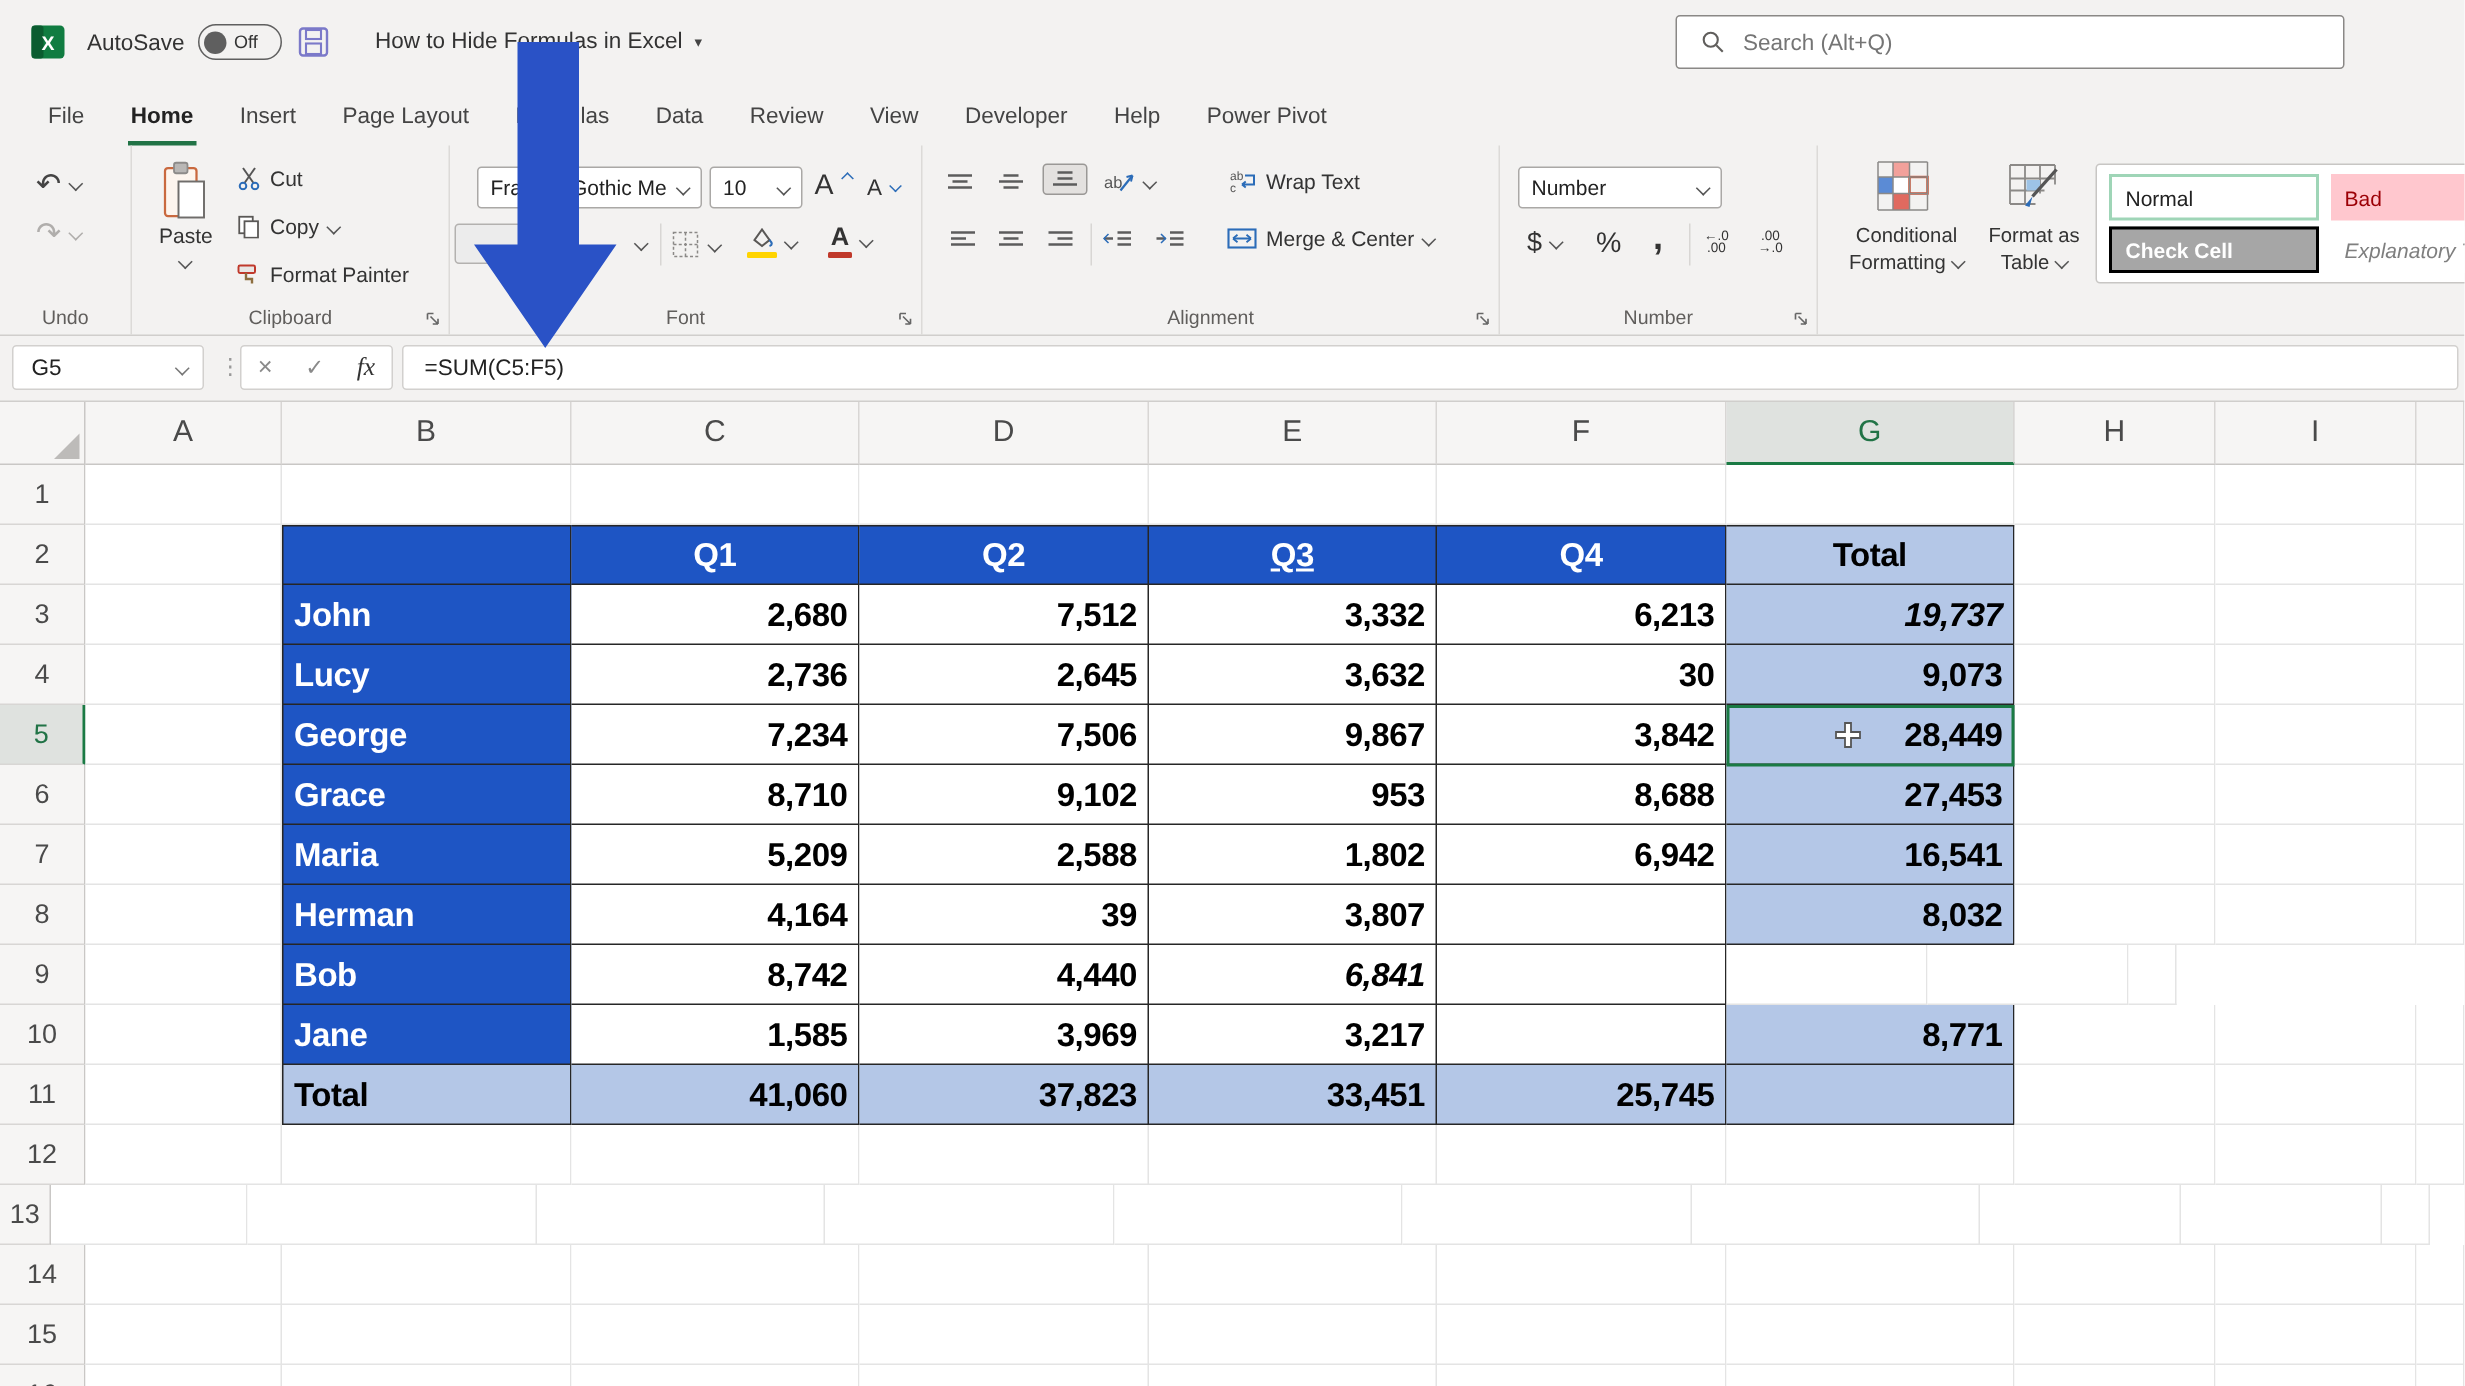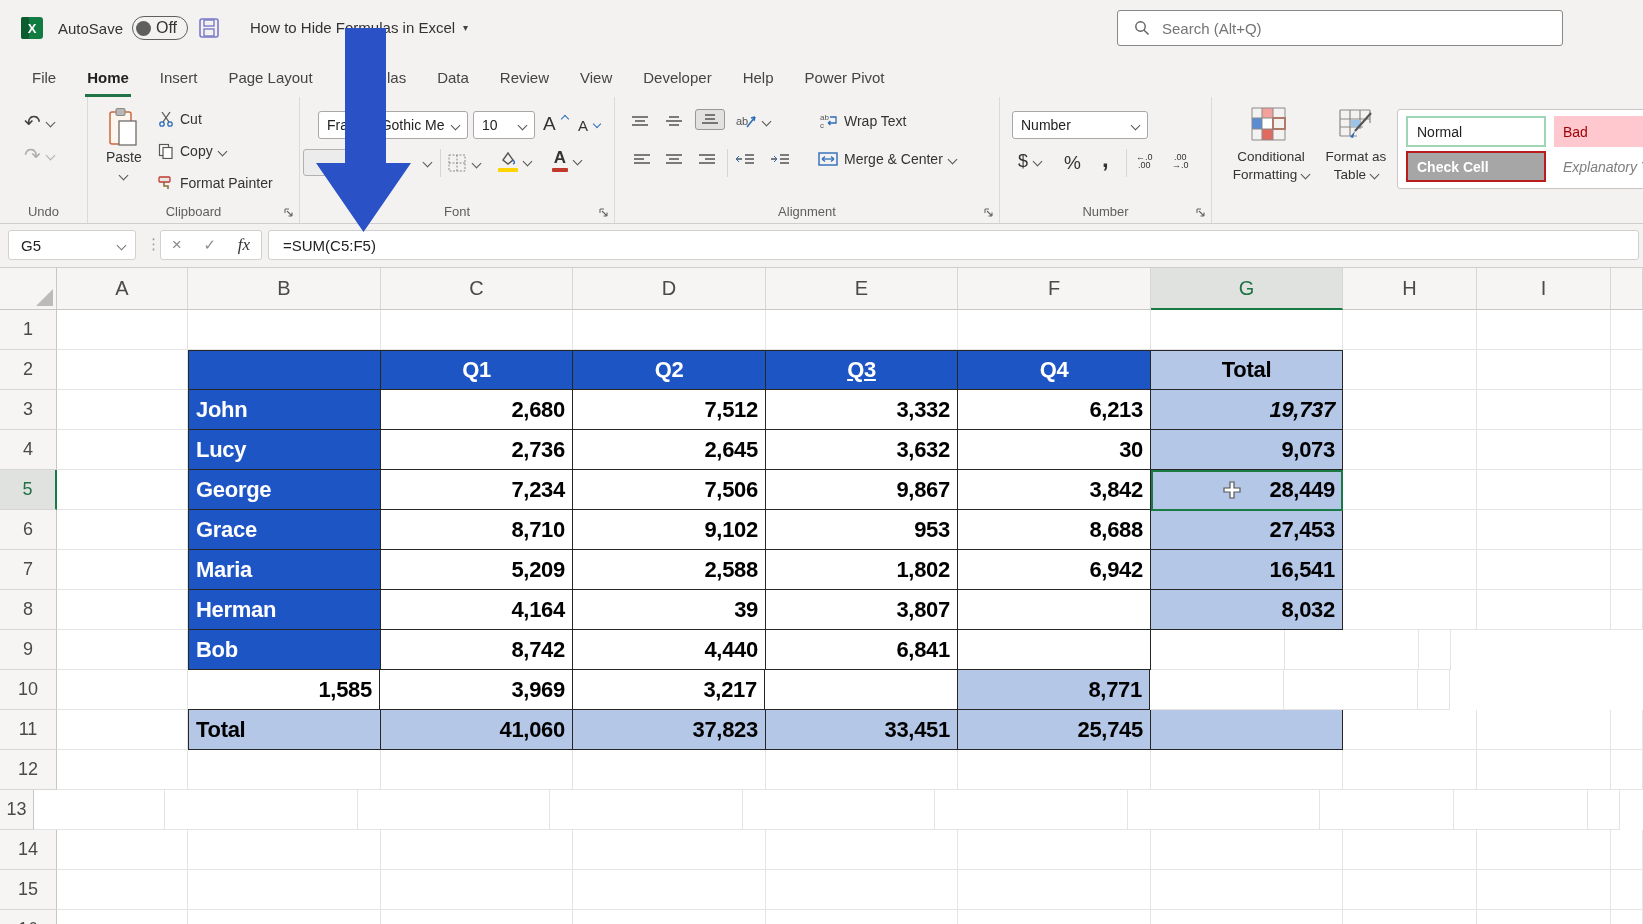--- a/index.html
+++ b/index.html
@@ -6,21 +6,21 @@
   body{width:1643px;height:924px;overflow:hidden;position:relative;background:#f3f2f1;
        font-family:"Liberation Sans",sans-serif;color:#333;}
   svg{display:block;}
   
   .titlebar{position:absolute;left:0;top:0;width:1643px;height:58px;display:flex;align-items:center;}
   .xlicon{position:absolute;left:20px;top:16px;}
   .autosave-label{position:absolute;left:58px;top:20px;font-size:15px;color:#333;}
   .pill{position:absolute;left:132px;top:16px;width:56px;height:24px;border:1.5px solid #5f5f5f;border-radius:13px;
         display:flex;align-items:center;background:#f3f2f1;box-sizing:border-box;}
   .knob{width:15px;height:15px;border-radius:50%;background:#5f5f5f;margin-left:3px;}
-  .pill .state{font-size:16px;margin-left:5px;color:#333;}
+  .pill .state{font-size:12px;margin-left:5px;color:#333;}
   .saveicon{position:absolute;left:198px;top:17px;}
   .doc-title{position:absolute;left:250px;top:19px;font-size:15px;color:#333;display:flex;align-items:center;gap:8px;}
   .searchbox{position:absolute;left:1117px;top:10px;width:446px;height:36px;background:#fff;border:1px solid #8a8886;
              border-radius:3px;display:flex;align-items:center;box-sizing:border-box;}
   .searchbox input{border:none;outline:none;font-size:15px;color:#605e5c;width:360px;background:transparent;
                    font-family:"Liberation Sans",sans-serif;}
   .mag{margin:0 10px 0 16px;}
   
   .tabsbar{position:absolute;left:0;top:58px;width:1643px;height:39px;display:flex;align-items:center;gap:27px;
            padding-left:30px;box-sizing:border-box;font-size:15px;color:#444;}
@@ -45,21 +45,21 @@
   .glyphbtn{font-size:17px;font-weight:700;color:#333;}
   .selbox{border:1px solid #9a9896;background:#e3e1df;border-radius:3px;padding:3px 5px;}
   .emptybtn{position:absolute;width:74px;height:27px;border:1px solid #b3b1af;border-radius:3px;background:#ececec;box-sizing:border-box;}
   .colorbar{height:4px;border-radius:1px;margin-top:1px;}
   
   .gallery{position:absolute;background:#fff;border:1px solid #c8c6c4;border-radius:3px;}
   .gal-item{position:absolute;height:31px;display:flex;align-items:center;padding-left:9px;font-size:14px;
             box-sizing:border-box;white-space:nowrap;overflow:hidden;}
   .gal-normal{background:#fff;border:2px solid #9fd5b7;color:#222;}
   .gal-bad{background:var(--badbg);color:var(--badtx);}
-  .gal-check{background:var(--checkbg);border:2px solid #b91c1c;color:#fff;font-weight:700;}
+  .gal-check{background:var(--checkbg);border:2px solid #000000;color:#fff;font-weight:700;}
   .gal-expl{background:#fff;color:#7f7f7f;font-style:italic;}
   .cf-line{position:absolute;text-align:center;font-size:13.5px;color:#333;display:flex;align-items:center;justify-content:center;gap:5px;}
   
   .fbar{position:absolute;left:0;top:224px;width:1643px;height:44px;border-bottom:1px solid #d0cecc;box-sizing:border-box;}
   .namebox{position:absolute;left:8px;top:6px;width:128px;height:30px;background:#fff;border:1px solid #d2d0ce;border-radius:3px;
            display:flex;align-items:center;box-sizing:border-box;font-size:15px;color:#222;padding-left:12px;}
   .namebox .chv{position:absolute;right:10px;border-color:#777;}
   .fdots{position:absolute;left:146px;top:11px;font-size:15px;color:#999;}
   .fbtns{position:absolute;left:160px;top:6px;width:102px;height:30px;background:#fff;border:1px solid #d2d0ce;border-radius:3px;
          display:flex;align-items:center;justify-content:space-around;box-sizing:border-box;}
@@ -535,29 +535,30 @@
       <div class="g-cell" style="width: 134px;"></div>
       <div class="g-cell" style="width: 134px;"></div>
       <div class="g-cell" style="width: 32px;"></div>
     </div>
     <div class="g-row" style="height: 40px;">
       <div class="g-rowhdr" style="width: 57px;">9</div>
       <div class="g-cell" style="width: 131px;"></div>
       <div class="g-cell tb c-blue c-left tb-l" style="width: 193px;">Bob</div>
       <div class="g-cell tb c-num " style="width: 192px;">8,742</div>
       <div class="g-cell tb c-num " style="width: 193px;">4,440</div>
-      <div class="g-cell tb c-num " style="width: 192px;">6,841</div>
+      <div class="g-cell tb c-num " style="width: 192px; font-style: italic;">6,841</div>
       <div class="g-cell tb c-num " style="width: 193px;"></div>
       <div class="g-cell" style="width: 134px;"></div>
       <div class="g-cell" style="width: 134px;"></div>
       <div class="g-cell" style="width: 32px;"></div>
     </div>
     <div class="g-row" style="height: 40px;">
       <div class="g-rowhdr" style="width: 57px;">10</div>
       <div class="g-cell" style="width: 131px;"></div>
+      <div class="g-cell tb c-blue c-left tb-l" style="width: 193px;">Jane</div>
       <div class="g-cell tb c-num " style="width: 192px;">1,585</div>
       <div class="g-cell tb c-num " style="width: 193px;">3,969</div>
       <div class="g-cell tb c-num " style="width: 192px;">3,217</div>
       <div class="g-cell tb c-num " style="width: 193px;"></div>
       <div class="g-cell tb c-num c-lblue" style="width: 192px;">8,771</div>
       <div class="g-cell" style="width: 134px;"></div>
       <div class="g-cell" style="width: 134px;"></div>
       <div class="g-cell" style="width: 32px;"></div>
     </div>
     <div class="g-row" style="height: 40px;">

